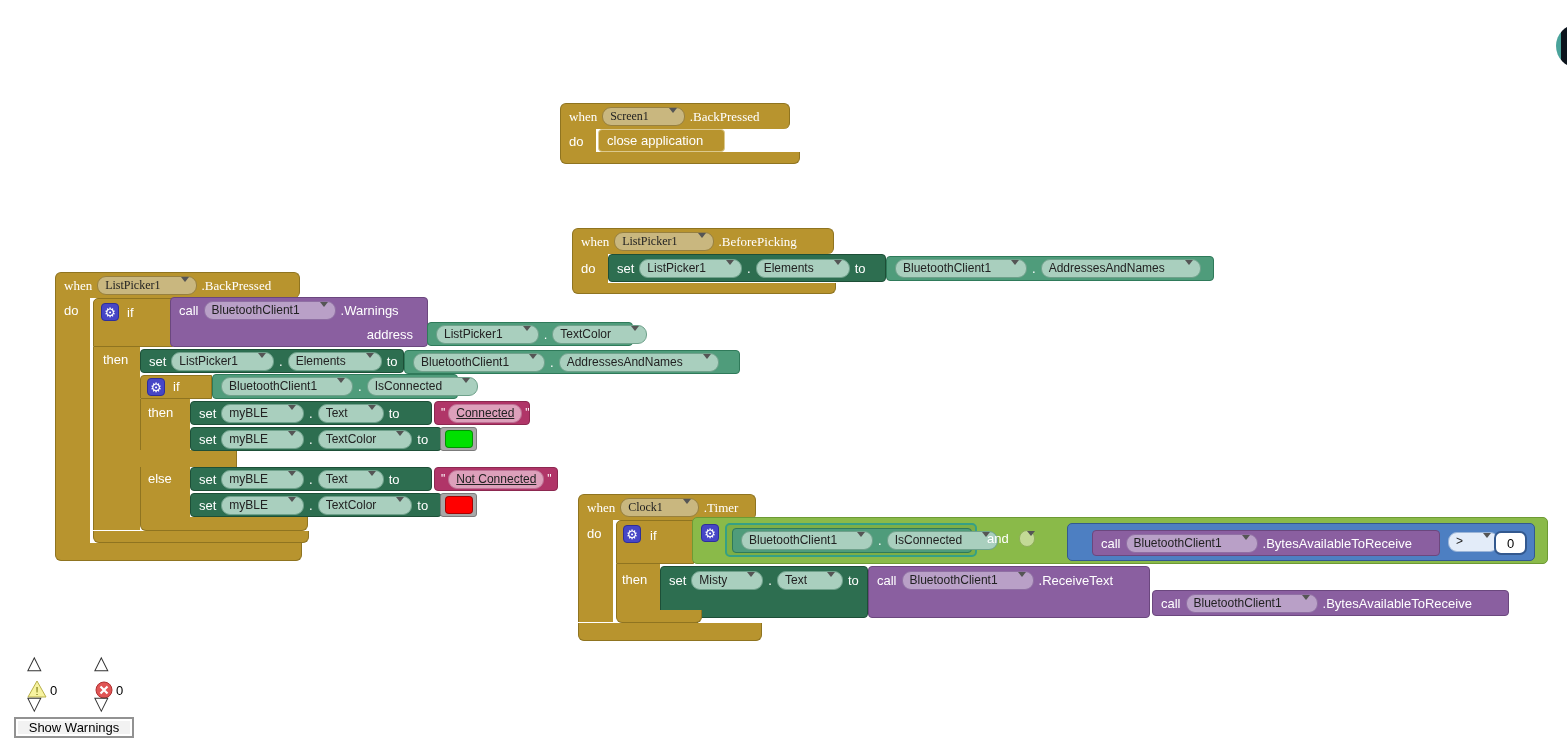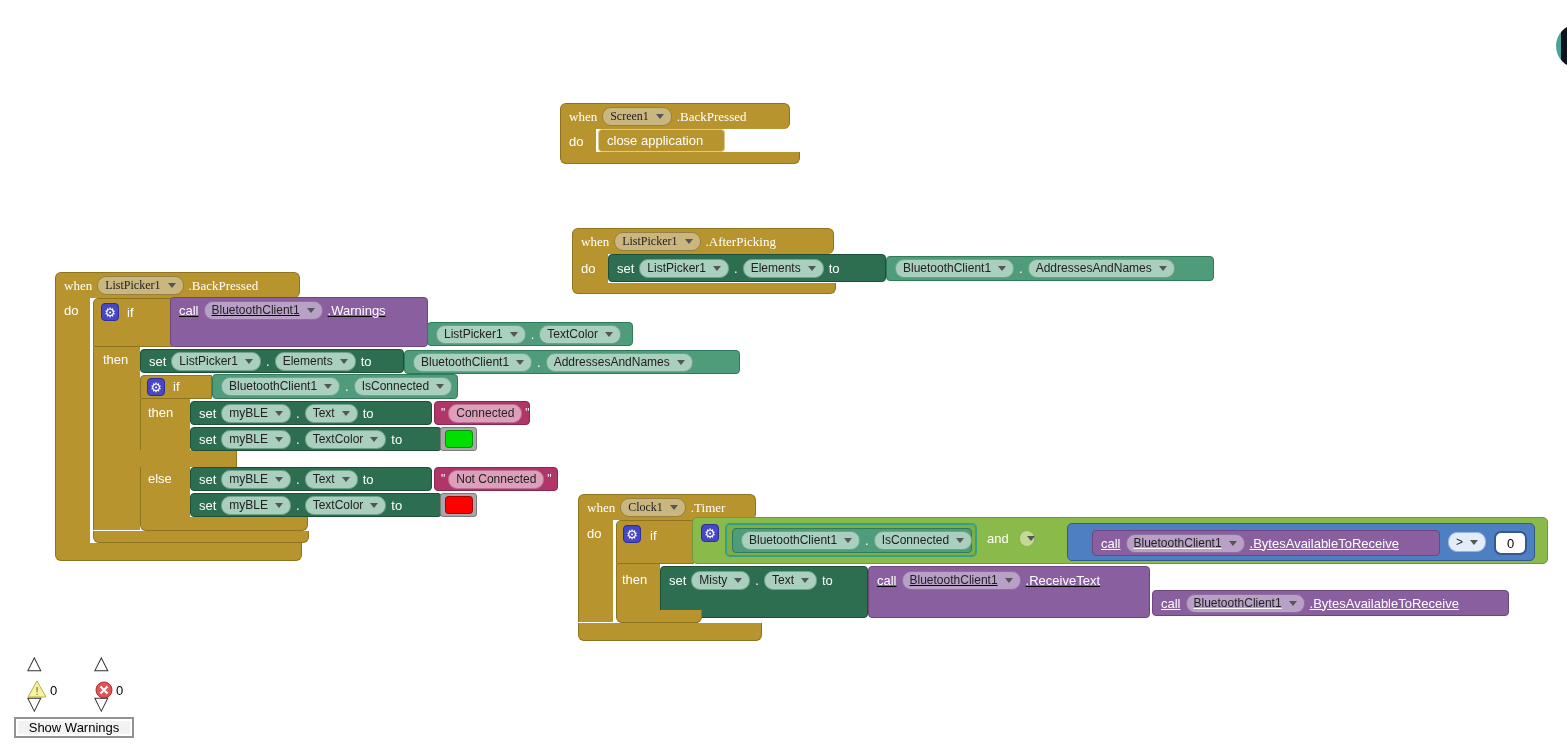--- a/index.html
+++ b/index.html
@@ -7,35 +7,35 @@
           font-family:"Liberation Sans",sans-serif;}
   .abs{position:absolute;box-sizing:border-box;}
   .row{display:flex;align-items:center;gap:5px;padding:0 8px;color:#fff;font-size:13px;white-space:nowrap;}
   
   .gold{background:#b8942e;}
   .hdr{border-radius:6px 6px 6px 0;border:1px solid #8f7420;border-bottom:none;font-family:Liberation Serif, serif;}
   .bar{border-radius:0 0 6px 6px;border:1px solid #8f7420;border-top:none;}
   .strip{border-left:1px solid #8f7420;}
   .dgreen{background:#2d6e50;border:1px solid #1d4f37;border-radius:4px;}
   .mgreen{background:#4f9c7b;border:1px solid #2f7a5a;border-radius:4px;}
-  .purple{background:#8a5fa0;border:1px solid #6b477e;border-radius:4px;text-decoration:underline;}
+  .purple{background:#8a5fa0;border:1px solid #6b477e;border-radius:4px;}
   .lime{background:#8aba49;border:1px solid #6d9a34;border-radius:5px;}
   .blue{background:#4d7fc2;border:1px solid #33598f;border-radius:5px;}
   .magenta{background:#b03568;border:1px solid #8c2850;border-radius:4px;}
   .graysw{background:#a8a8a8;border:1px solid #7b7b7b;border-radius:3px;display:flex;align-items:center;justify-content:center;}
   .swatch{width:26px;height:16px;border-radius:4px;border:1px solid rgba(0,0,0,.35);}
   
-  .chip{display:inline-flex;align-items:center;border-radius:9px;padding:0 7px;height:17px;
-        font-size:12px;color:#222;gap:7px;line-height:17px;}
+  .chip{display:inline-flex;align-items:flex-start;border-radius:9px;padding:0 7px;height:17px;
+        font-size:12px;color:#222;gap:20px;line-height:17px;}
   .ch-gold{background:#c9b77f;border:1px solid #97803f;}
   .ch-green{background:#a9cfbe;border:1px solid #6fa18b;}
   .ch-purple{background:#b9a0c7;border:1px solid #8f6fa3;}
   .ch-lime{background:#c3da96;border:1px solid #8fae5a;}
   .ch-blue{background:#e3ecf9;border:1px solid #9ab4d8;}
-  .ch-pink{background:#dda0bb;border:1px solid #bd7093;}
+  .ch-pink{background:#dda0bb;border:1px solid #bd7093;text-decoration:underline;}
   .dd{width:0;height:0;border-left:4px solid transparent;border-right:4px solid transparent;
       border-top:5px solid #555;display:inline-block;}
   .gear{width:18px;height:18px;background:#4646c6;border:1px solid #2e2e9a;border-radius:4px;
         color:#fff;font-size:13px;line-height:17px;text-align:center;display:inline-block;cursor:pointer;}
   .numblk{background:#fff;border:2px solid #33598f;border-radius:7px;color:#000;
           display:flex;align-items:center;justify-content:center;font-size:13px;}
   .quote{color:#fff;font-size:12px;}
   .lbl{color:#fff;font-size:13px;position:absolute;}
   .sockwrap{border:2px solid #35a085;border-radius:5px;background:rgba(20,80,60,.10);}
   
@@ -65,21 +65,21 @@
     <span>close application</span>
   </div>
   <div class="abs gold bar" style="left:560px;top:152px;width:240px;height:12px;"></div>
 
   <div class="abs gold hdr row" style="left:572px;top:228px;width:262px;height:26px;">
     <span>when</span>
     <span class="chip ch-gold">
       <span>ListPicker1</span>
       <span class="dd"></span>
     </span>
-    <span>.AfterPicking</span>
+    <span>.BeforePicking</span>
   </div>
   <div class="abs gold strip row" style="left:572px;top:254px;width:36px;height:29px;">
     <span>do</span>
   </div>
   <div class="abs dgreen row" style="left:608px;top:254px;width:278px;height:28px;">
     <span>set</span>
     <span class="chip ch-green">
       <span>ListPicker1</span>
       <span class="dd"></span>
     </span>
@@ -121,20 +121,23 @@
   </div>
 
   <div class="abs purple" style="left:170px;top:297px;width:258px;height:50px;">
     <div class="row" style="height:25px;">
       <span>call</span>
       <span class="chip ch-purple">
         <span>BluetoothClient1</span>
         <span class="dd"></span>
       </span>
       <span>.Warnings</span>
+    </div>
+    <div class="row" style="height:23px;justify-content:flex-end;padding-right:14px;">
+      <span>address</span>
     </div>
   </div>
 
   <div class="abs mgreen row" style="left:427px;top:322px;width:206px;height:24px;">
     <span class="chip ch-green">
       <span>ListPicker1</span>
       <span class="dd"></span>
     </span>
     <span>.</span>
     <span class="chip ch-green">

